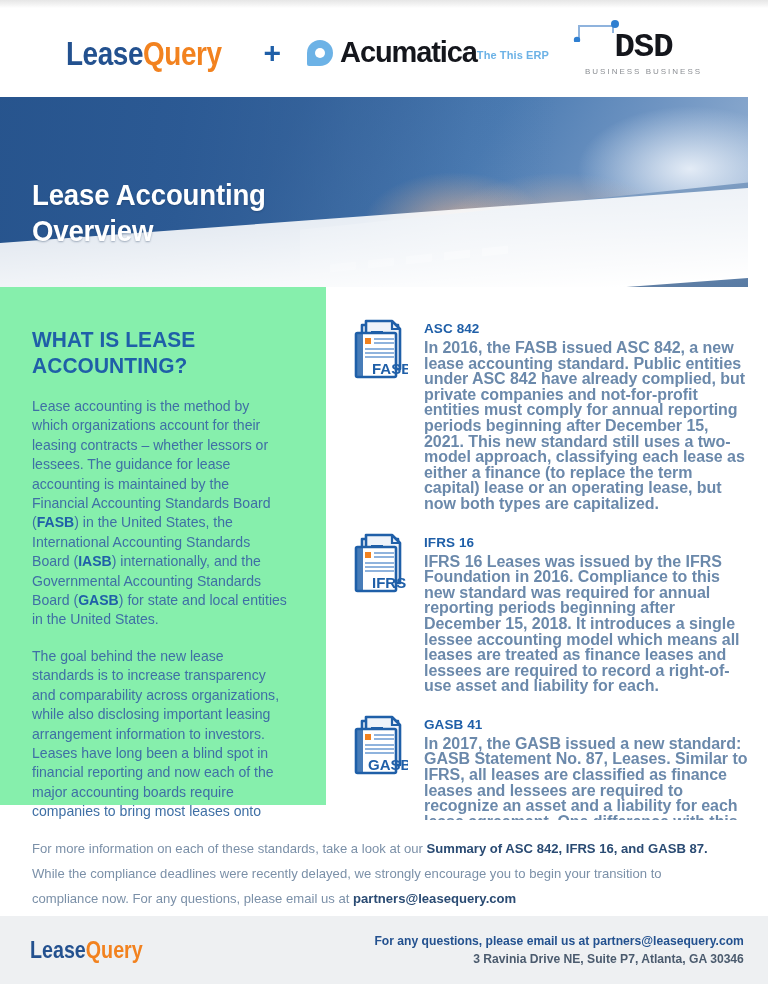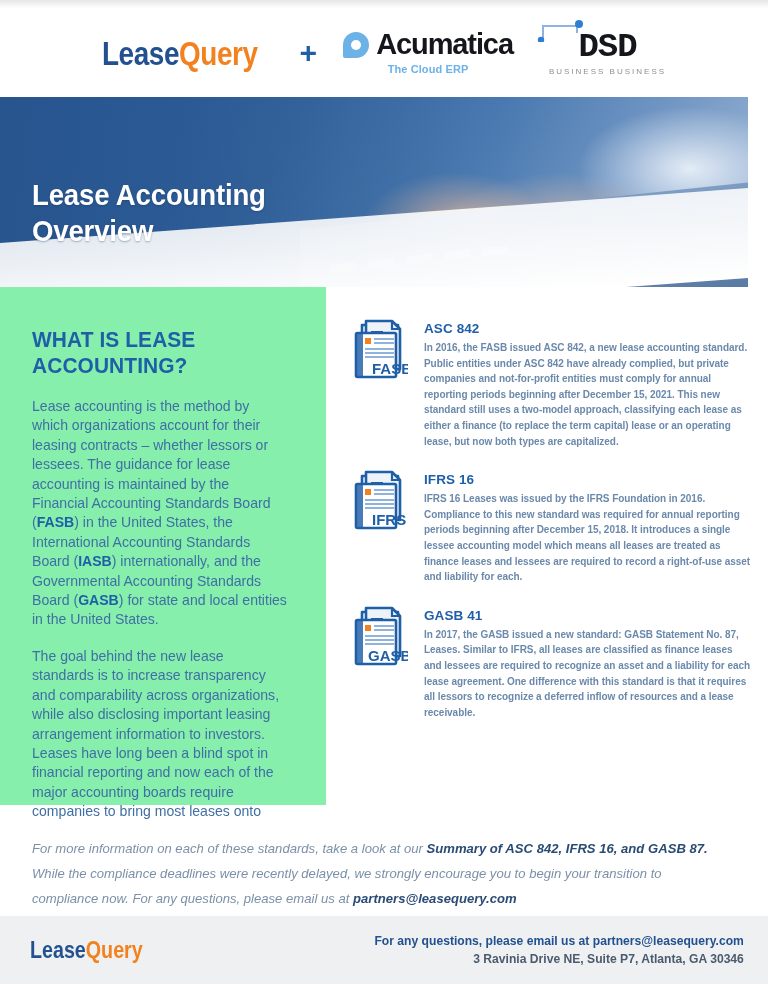--- a/index.html
+++ b/index.html
@@ -57,21 +57,21 @@
   .plus-sign {
     color: #1f5fa8;
     font-size: 30px;
     font-weight: bold;
     line-height: 1;
     margin: 0 26px 0 8px;
   }
 
   .acumatica {
     display: flex;
-    flex-direction: column;
+    flex-direction: row;
     align-items: center;
     margin-right: 36px;
   }
   .acu-row { display: flex; align-items: center; gap: 7px; }
   .acu-mark {
     width: 26px; height: 26px;
     background: #6cb2e6;
     border-radius: 13px 13px 13px 2px;
     position: relative;
     flex: none;
@@ -231,34 +231,33 @@
   .std-body { flex: 1; padding-top: 2px; }
   .std-title {
     color: #1f5fa8;
     font-weight: bold;
     font-size: 13.5px;
     letter-spacing: 0.1px;
     margin-bottom: 4px;
   }
   .std-text {
     color: #6b89ab;
-    font-size: 10px;
+    font-size: 16px;
     line-height: 15.6px;
     font-weight: bold;
     letter-spacing: -0.05px;
   }
 
   
   .callout {
     position: absolute;
     left: 0; top: 820px;
     width: 764px; height: 94px;
     background: #ffffff;
     padding: 16px 32px 0 32px;
-    font-style: italic;
   }
   .callout-line {
     color: #7b90a8;
     font-family: "Liberation Sans Narrow", "Liberation Sans", sans-serif;
     font-size: 13.5px;
     line-height: 25px;
     transform: scaleX(0.97);
     transform-origin: left top;
   }
   .callout-line b { color: #2a4b73; font-weight: bold; }
@@ -316,21 +315,21 @@
 
     <div class="lq-logo"><span class="lq-lease">Lease</span><span class="lq-query">Query</span></div>
 
     <span class="plus-sign">+</span>
 
     <div class="acumatica">
       <div class="acu-row">
         <span class="acu-mark"></span>
         <span class="acu-word">Acumatica</span>
       </div>
-      <div class="acu-tag">The Cloud ERP</div>
+      <div class="acu-tag">The This ERP</div>
     </div>
 
     <div class="dsd">
       <svg class="dsd-deco" width="60" height="22" viewBox="0 0 60 22">
         <path d="M6 20 L6 6 L40 6 L40 13" fill="none" stroke="#8fb3dd" stroke-width="2"></path>
         <circle cx="42" cy="4" r="4" fill="#2f7fd1"></circle>
         <circle cx="4" cy="20" r="3.2" fill="#2f7fd1"></circle>
       </svg>
       <div class="dsd-word">DSD</div>
       <div class="dsd-tag">BUSINESS BUSINESS</div>

